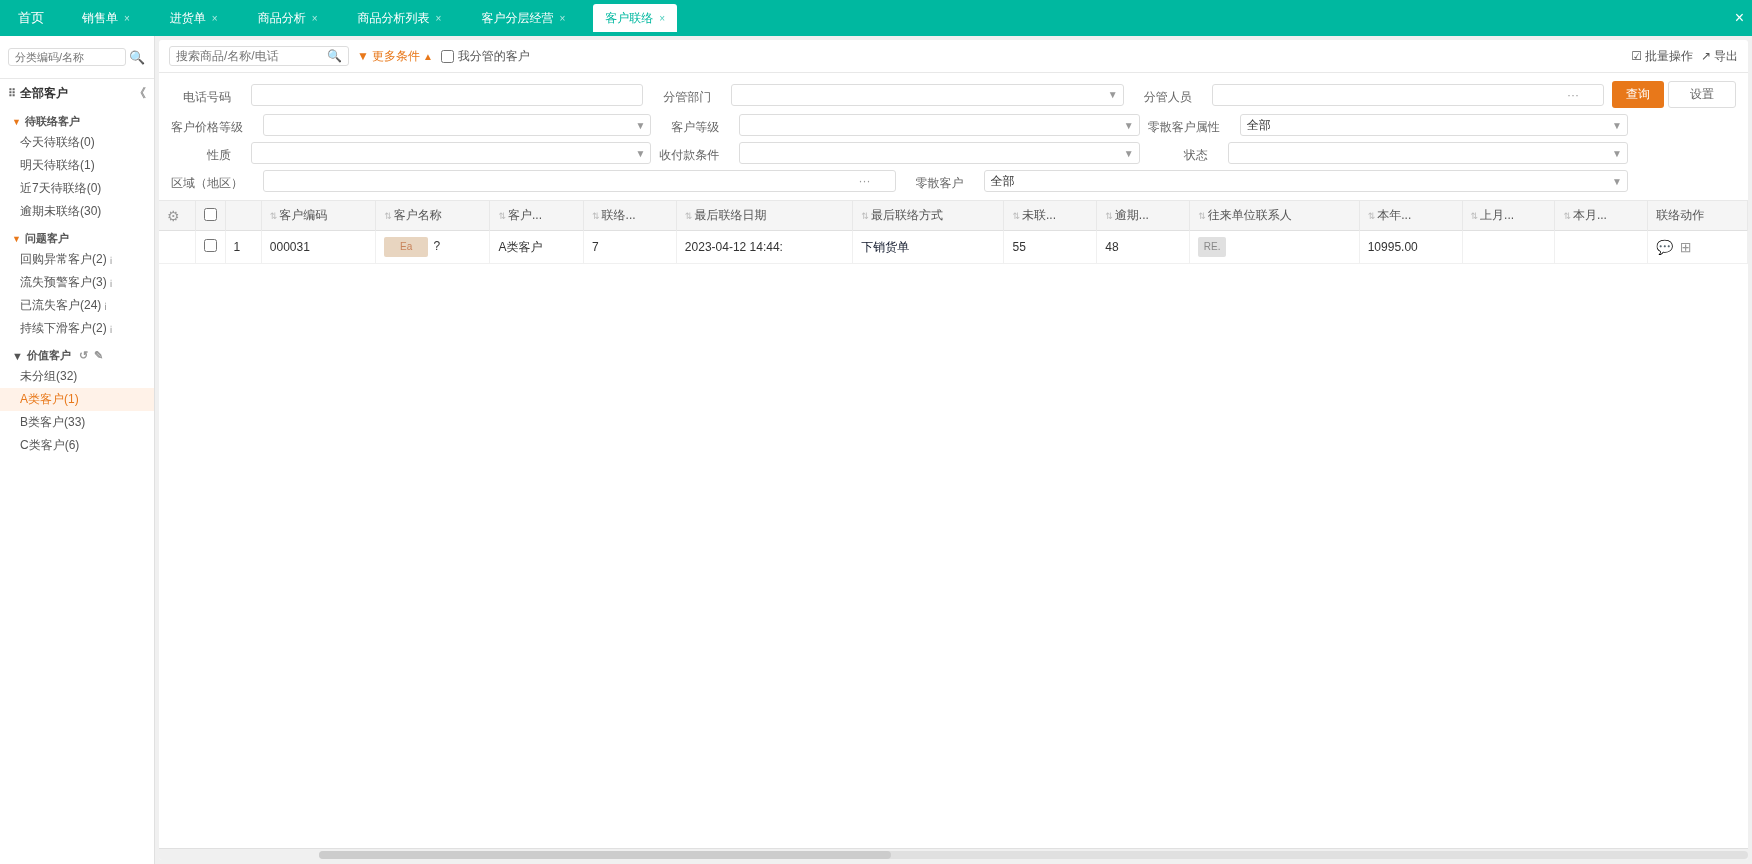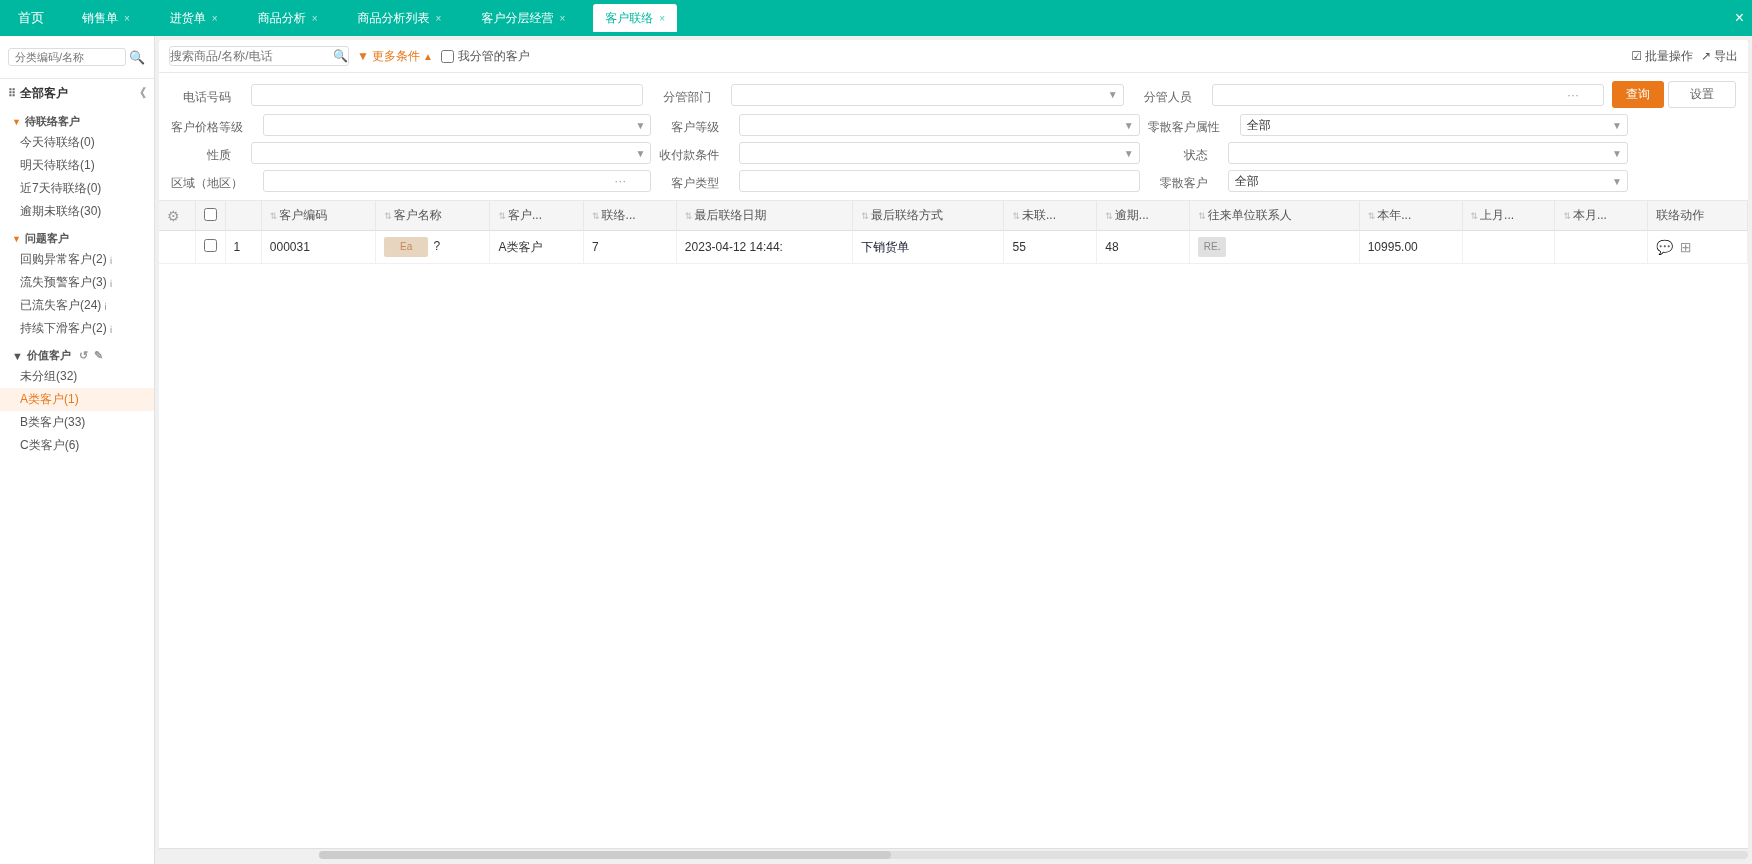--- a/index.html
+++ b/index.html
@@ -148,21 +148,21 @@
       align-items: center;
       padding: 6px 10px;
       border-bottom: 1px solid #e8e8e8;
       gap: 8px;
     }
     .search-input-wrap {
       display: flex;
       align-items: center;
       border: 1px solid #ddd;
       border-radius: 3px;
-      padding: 2px 0;
+      padding: 2px 6px;
       gap: 4px;
       width: 180px;
     }
     .search-input-wrap input {
       border: none;
       outline: none;
       font-size: 12px;
       color: #999;
       width: 100%;
     }
@@ -614,24 +614,20 @@
             <span class="chevron">▼</span>
           </div>
         </div>
         <div style="width:100px;"></div>
       </div>
 
       <div class="filter-row">
         <div class="filter-item">
           <span class="filter-label">区域（地区）</span>
           <div class="filter-input-dots">···</div>
-        </div>
-        <div class="filter-item">
-          <span class="filter-label">客户类型</span>
-          <input type="text" class="filter-input" style="">
         </div>
         <div class="filter-item">
           <span class="filter-label">零散客户</span>
           <div class="filter-select-wrap">
             <select>
               <option>全部</option>
             </select>
             <span class="chevron">▼</span>
           </div>
         </div>

